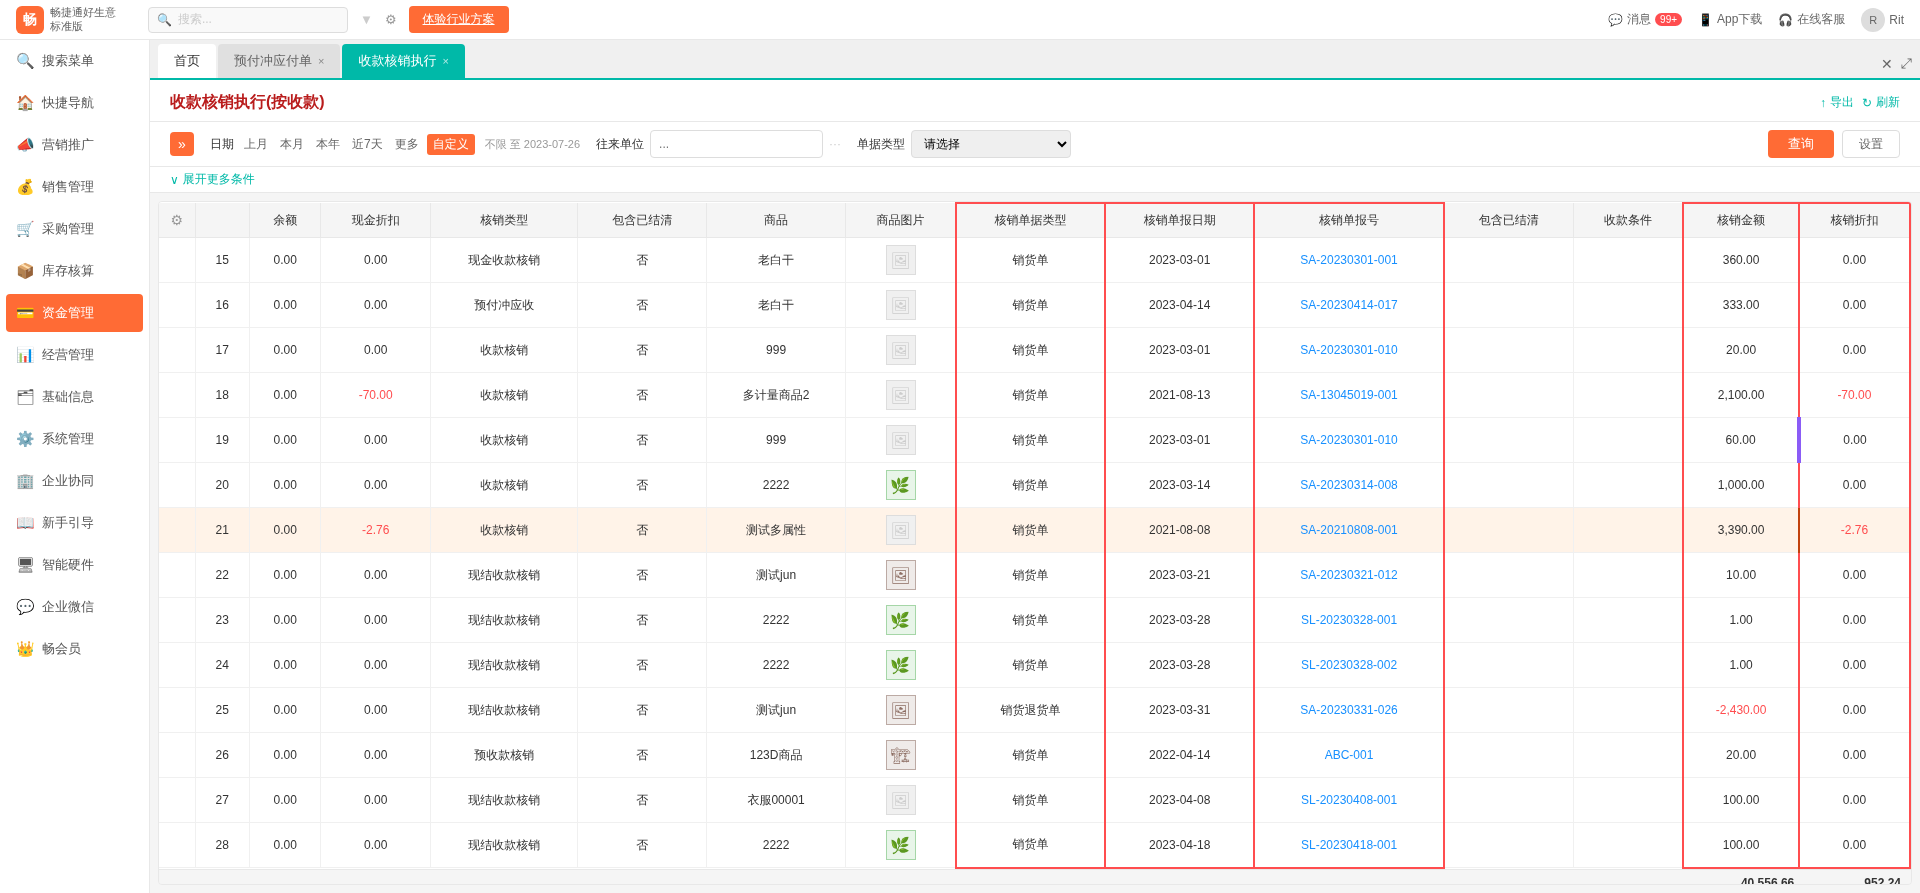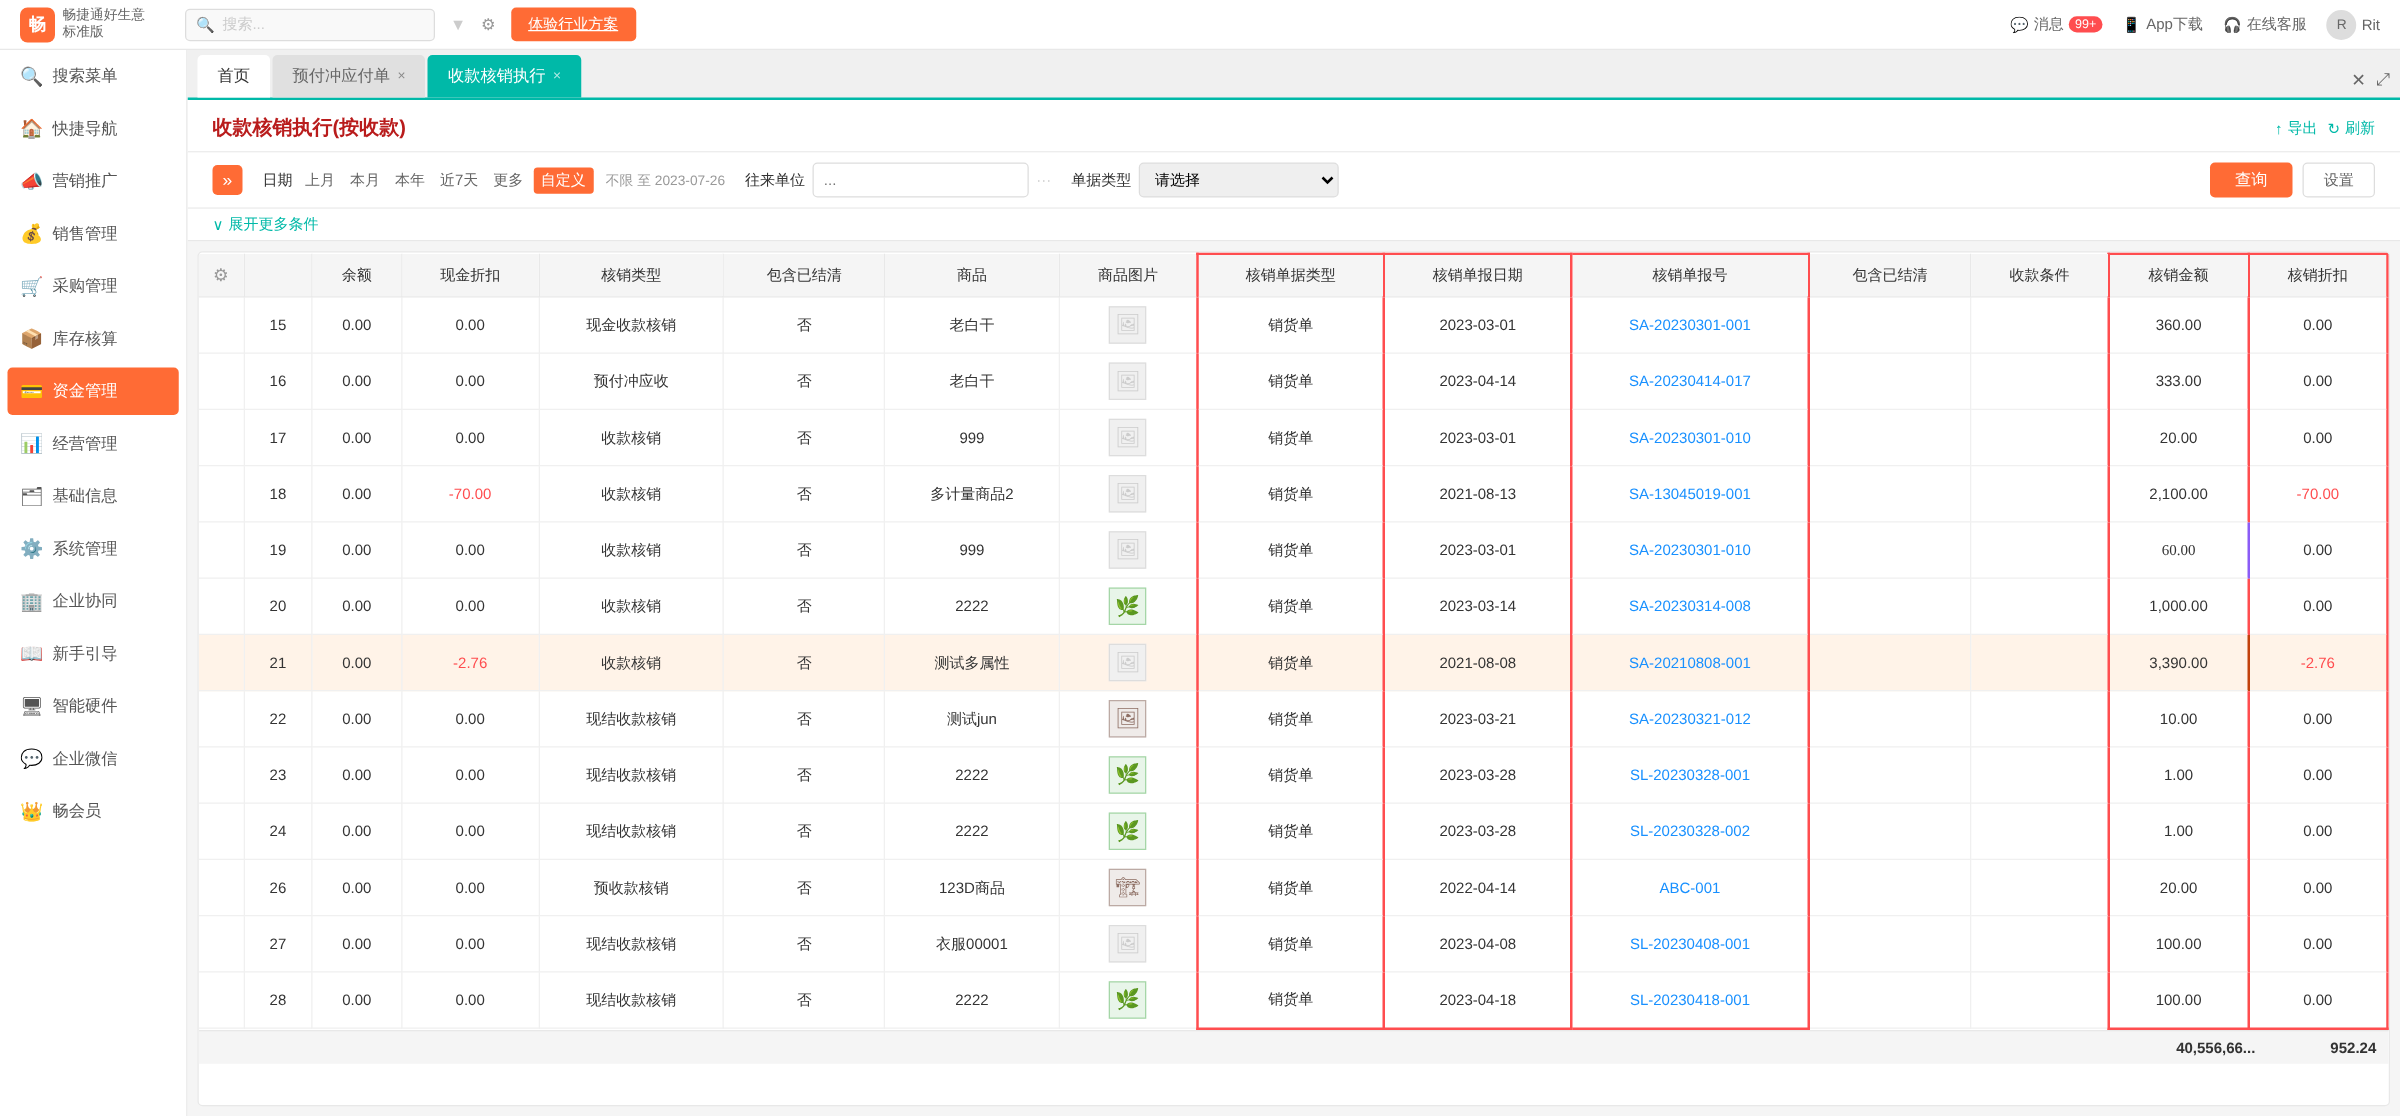--- a/index.html
+++ b/index.html
@@ -371,21 +371,21 @@
       <td>否</td>
       <td>999</td>
       <td><div class="img-placeholder">
                     <span style="color:#ccc; font-size:16px;">🖼</span>
                   </div></td>
       <td style="border-left:2px solid #ff4d4f; border-right:2px solid #ff4d4f;">销货单</td>
       <td style="border-right:2px solid #ff4d4f;">2023-03-01</td>
       <td class="link" style="border-right:2px solid #ff4d4f;">SA-20230301-010</td>
       <td></td>
       <td></td>
-      <td class="" style="border-left:2px solid #ff4d4f; border-right:2px solid #8b5cf6;font-family:Liberation Serif, serif;">60.00</td>
+      <td class="" style="border-left:2px solid #ff4d4f; border-right:4px solid #8b5cf6;">60.00</td>
       <td class="" style="border-right:2px solid #ff4d4f;">0.00</td>
     </tr>
               <tr>
       <td></td>
       <td>20</td>
       <td>0.00</td>
       <td class="">0.00</td>
       <td>收款核销</td>
       <td>否</td>
       <td>2222</td>
@@ -471,20 +471,39 @@
       <td style="border-left:2px solid #ff4d4f; border-right:2px solid #ff4d4f;">销货单</td>
       <td style="border-right:2px solid #ff4d4f;">2023-03-28</td>
       <td class="link" style="border-right:2px solid #ff4d4f;margin-left:16px;">SL-20230328-002</td>
       <td></td>
       <td></td>
       <td class="" style="border-left:2px solid #ff4d4f; border-right:2px solid #ff4d4f;">1.00</td>
       <td class="" style="border-right:2px solid #ff4d4f;">0.00</td>
     </tr>
               <tr>
       <td></td>
+      <td>25</td>
+      <td>0.00</td>
+      <td class="">0.00</td>
+      <td>现结收款核销</td>
+      <td>否</td>
+      <td>测试jun</td>
+      <td><div class="img-placeholder-brown">
+                    <span style="color:#8d6e63; font-size:16px;">🖼</span>
+                  </div></td>
+      <td style="border-left:2px solid #ff4d4f; border-right:2px solid #ff4d4f;">销货退货单</td>
+      <td style="border-right:2px solid #ff4d4f;">2023-03-31</td>
+      <td class="link" style="border-right:2px solid #ff4d4f;">SA-20230331-026</td>
+      <td></td>
+      <td></td>
+      <td class="red" style="border-left:2px solid #ff4d4f; border-right:2px solid #ff4d4f;">-2,430.00</td>
+      <td class="" style="border-right:2px solid #ff4d4f;">0.00</td>
+    </tr>
+              <tr>
+      <td></td>
       <td>26</td>
       <td>0.00</td>
       <td class="">0.00</td>
       <td>预收款核销</td>
       <td>否</td>
       <td>123D商品</td>
       <td><div class="img-placeholder-brown">
                     <span style="color:#8d6e63; font-size:16px;">🏗</span>
                   </div></td>
       <td style="border-left:2px solid #ff4d4f; border-right:2px solid #ff4d4f;">销货单</td>

